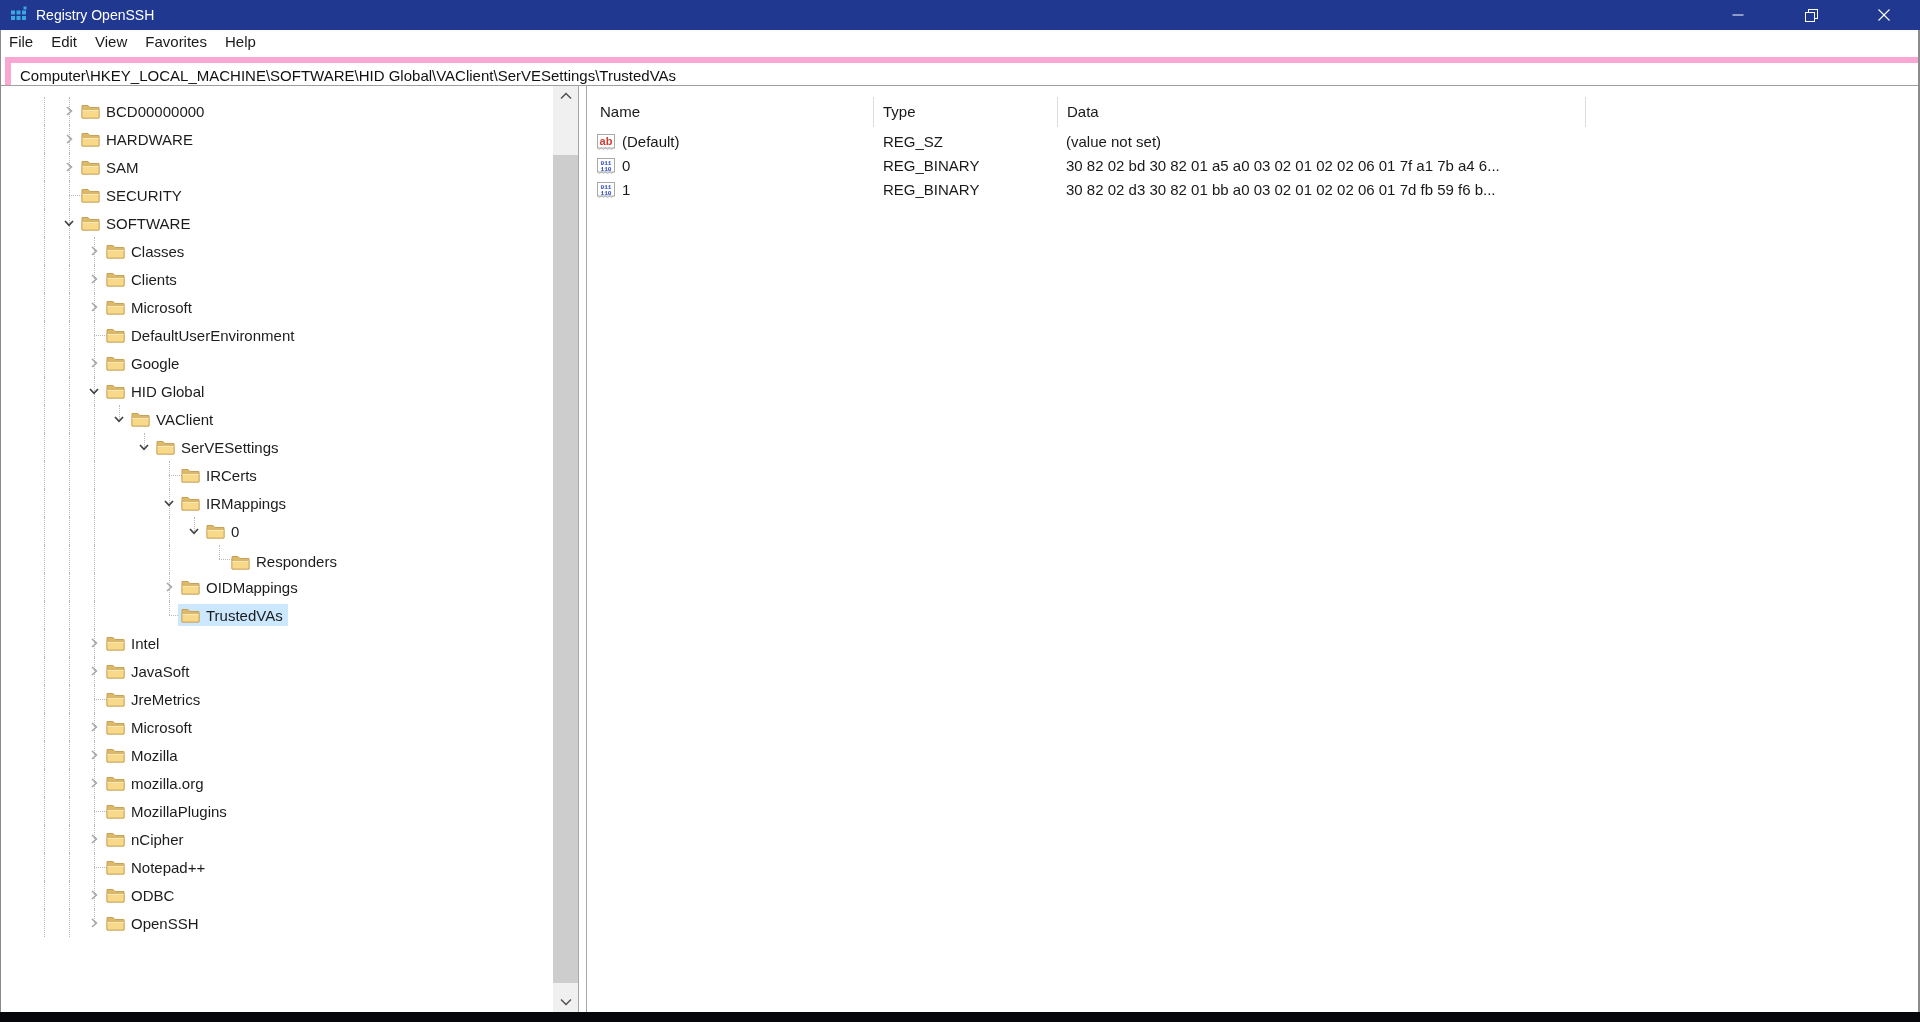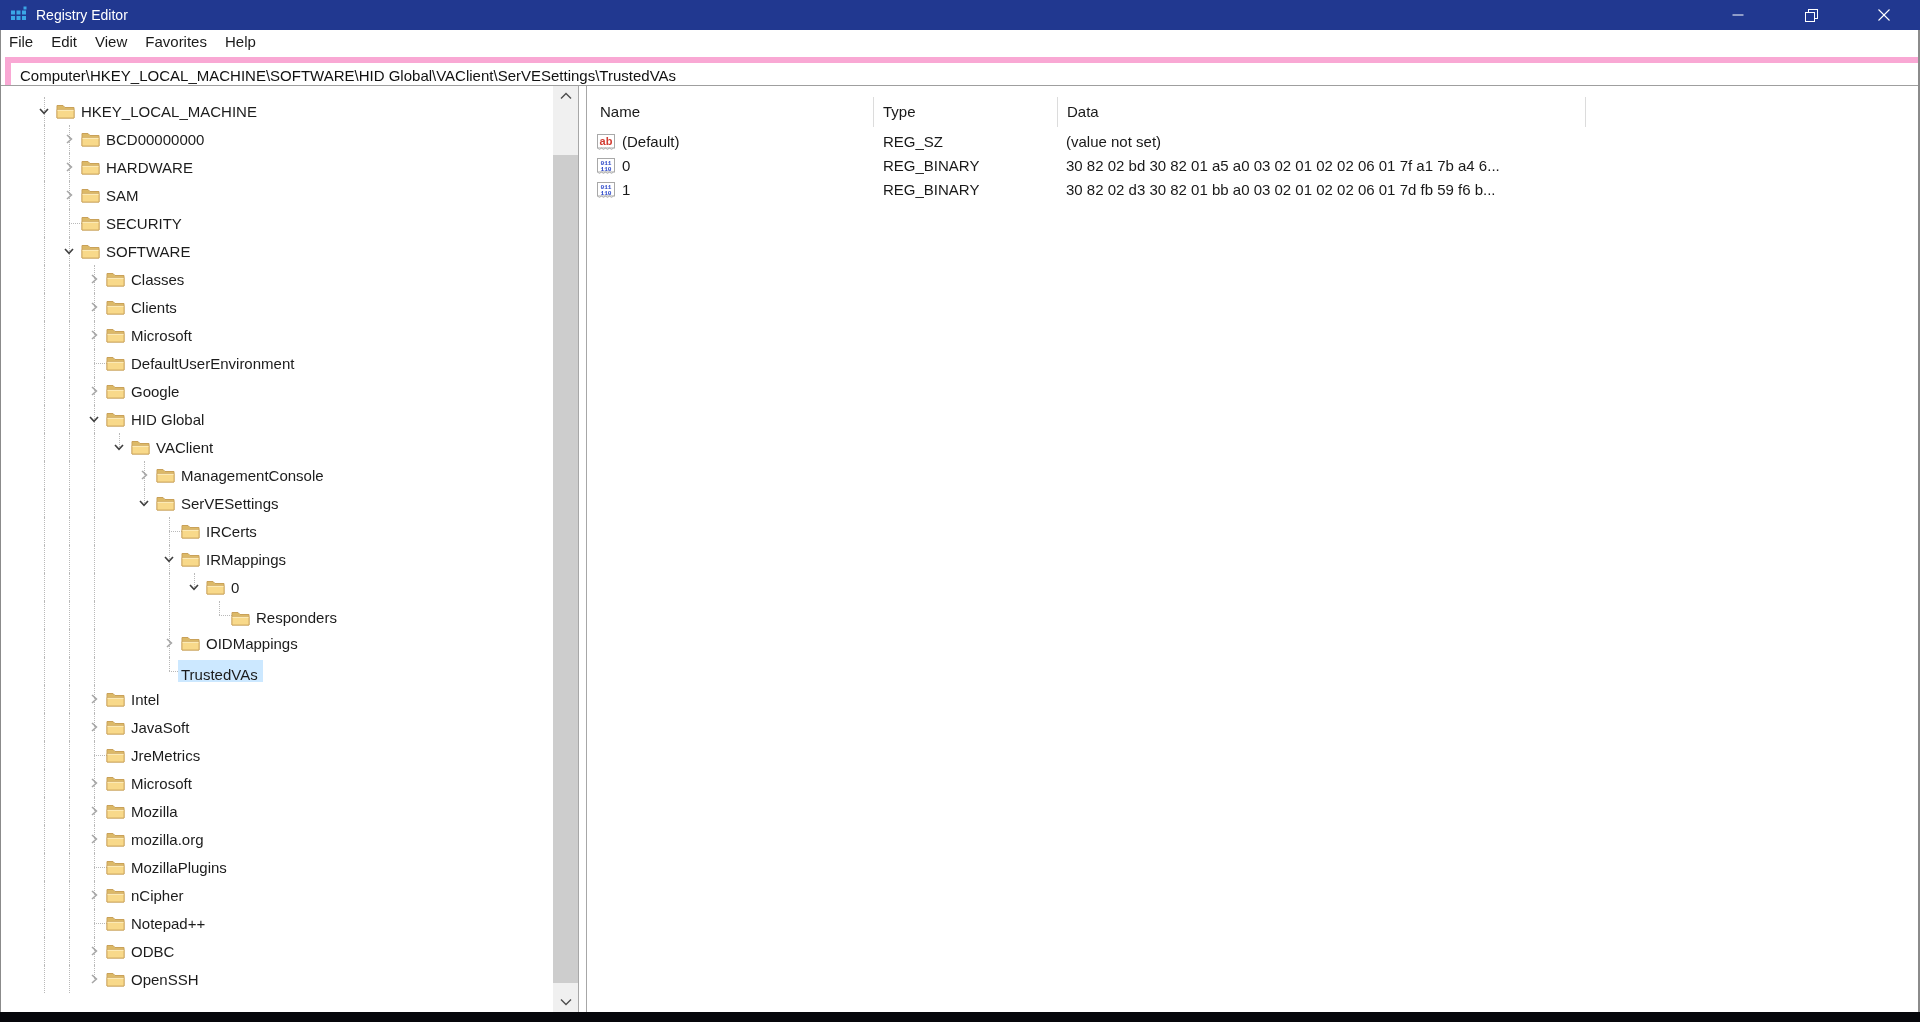--- a/index.html
+++ b/index.html
@@ -60,21 +60,21 @@
         <rect x="13.5" y="0.5" width="3" height="3"></rect>
         <rect x="1" y="4.5" width="4" height="4"></rect>
           <rect x="6.5" y="4.5" width="4" height="4"></rect>
           <rect x="12" y="4.5" width="4" height="4"></rect>
         <rect x="1" y="10" width="4" height="4"></rect>
           <rect x="6.5" y="10" width="4" height="4"></rect>
           <rect x="12" y="10" width="4" height="4"></rect>
       </g>
     </svg>
   </span>
-  <span class="apptitle">Registry Editor</span>
+  <span class="apptitle">Registry OpenSSH</span>
   <span class="winbtn" style="left:1709px">
     <svg width="12" height="12" viewBox="0 0 12 12">
         <line x1="0.5" y1="6" x2="11.5" y2="6" stroke="#fff" stroke-width="1"></line>
       </svg>
   </span>
   <span class="winbtn" style="left:1782px">
     <svg width="13" height="13" viewBox="0 0 13 13" fill="none" stroke="#fff" stroke-width="1">
       <rect x="3.5" y="0.5" width="9" height="9"></rect>
         <rect x="0.5" y="3.5" width="9" height="9" fill="#213890"></rect>
     </svg>
@@ -97,34 +97,20 @@
 
 <div class="addrbar">Computer\HKEY_LOCAL_MACHINE\SOFTWARE\HID Global\VAClient\SerVESettings\TrustedVAs</div>
 
 <div class="mainborder"></div>
 <div class="edge-l"></div>
 <div class="edge-r"></div>
 
 <div class="treepane">
   <div class="treeflow" id="treeflow">
       <div class="trow">
-        <i class="vg" style="left: 43px;"></i>
-        <span class="chev" style="left: 36px;"><svg width="14" height="14" viewBox="0 0 14 14" fill="none" stroke="#3f3f3f" stroke-width="1.6">
-            <polyline points="3,5 7,9.4 11,5"></polyline>
-          </svg></span>
-        <span class="node" style="left: 52px;">
-          <svg width="19" height="15" viewBox="0 0 19 15">
-            <path d="M1,1.5 L7,1.5 L9,3.5 L18,3.5 L18,14 L1,14 Z" fill="#dcb967" stroke="#c9a159" stroke-width="1"></path>
-            <path d="M1,5.5 L18,5.5 L18,14 L1,14 Z" fill="#f8d98a" stroke="#c9a159" stroke-width="0.8"></path>
-            <line x1="1.5" y1="6.3" x2="17.5" y2="6.3" stroke="#fdeec0" stroke-width="1"></line>
-          </svg>
-          <span>HKEY_LOCAL_MACHINE</span>
-        </span>
-      </div>
-      <div class="trow">
         <i class="vg" style="left: 68px;"></i>
         <i class="vg" style="left: 43px;"></i>
         <span class="chev" style="left: 61px;"><svg width="14" height="14" viewBox="0 0 14 14" fill="none" stroke="#a6a6a6" stroke-width="1.6">
             <polyline points="5,3 9.4,7 5,11"></polyline>
           </svg></span>
         <span class="node" style="left: 77px;">
           <svg width="19" height="15" viewBox="0 0 19 15">
             <path d="M1,1.5 L7,1.5 L9,3.5 L18,3.5 L18,14 L1,14 Z" fill="#dcb967" stroke="#c9a159" stroke-width="1"></path>
             <path d="M1,5.5 L18,5.5 L18,14 L1,14 Z" fill="#f8d98a" stroke="#c9a159" stroke-width="0.8"></path>
             <line x1="1.5" y1="6.3" x2="17.5" y2="6.3" stroke="#fdeec0" stroke-width="1"></line>
@@ -296,37 +282,20 @@
           <svg width="19" height="15" viewBox="0 0 19 15">
             <path d="M1,1.5 L7,1.5 L9,3.5 L18,3.5 L18,14 L1,14 Z" fill="#dcb967" stroke="#c9a159" stroke-width="1"></path>
             <path d="M1,5.5 L18,5.5 L18,14 L1,14 Z" fill="#f8d98a" stroke="#c9a159" stroke-width="0.8"></path>
             <line x1="1.5" y1="6.3" x2="17.5" y2="6.3" stroke="#fdeec0" stroke-width="1"></line>
           </svg>
           <span>VAClient</span>
         </span>
       </div>
       <div class="trow">
         <i class="vg" style="left: 93px;"></i>
-        <i class="vg" style="left: 143px;"></i>
-        <i class="vg" style="left: 43px;"></i>
-        <i class="vg" style="left: 68px;"></i>
-        <span class="chev" style="left: 136px;"><svg width="14" height="14" viewBox="0 0 14 14" fill="none" stroke="#a6a6a6" stroke-width="1.6">
-            <polyline points="5,3 9.4,7 5,11"></polyline>
-          </svg></span>
-        <span class="node" style="left: 152px;">
-          <svg width="19" height="15" viewBox="0 0 19 15">
-            <path d="M1,1.5 L7,1.5 L9,3.5 L18,3.5 L18,14 L1,14 Z" fill="#dcb967" stroke="#c9a159" stroke-width="1"></path>
-            <path d="M1,5.5 L18,5.5 L18,14 L1,14 Z" fill="#f8d98a" stroke="#c9a159" stroke-width="0.8"></path>
-            <line x1="1.5" y1="6.3" x2="17.5" y2="6.3" stroke="#fdeec0" stroke-width="1"></line>
-          </svg>
-          <span>ManagementConsole</span>
-        </span>
-      </div>
-      <div class="trow">
-        <i class="vg" style="left: 93px;"></i>
         <i class="vg" style="left: 43px;"></i>
         <i class="vg" style="left: 68px;"></i>
         <i class="vg half" style="left: 143px;"></i>
         <span class="chev" style="left: 136px;"><svg width="14" height="14" viewBox="0 0 14 14" fill="none" stroke="#3f3f3f" stroke-width="1.6">
             <polyline points="3,5 7,9.4 11,5"></polyline>
           </svg></span>
         <span class="node" style="left: 152px;">
           <svg width="19" height="15" viewBox="0 0 19 15">
             <path d="M1,1.5 L7,1.5 L9,3.5 L18,3.5 L18,14 L1,14 Z" fill="#dcb967" stroke="#c9a159" stroke-width="1"></path>
             <path d="M1,5.5 L18,5.5 L18,14 L1,14 Z" fill="#f8d98a" stroke="#c9a159" stroke-width="0.8"></path>
@@ -417,21 +386,21 @@
           </svg>
           <span>OIDMappings</span>
         </span>
       </div>
       <div class="trow">
         <i class="vg" style="left: 93px;"></i>
         <i class="vg" style="left: 43px;"></i>
         <i class="vg" style="left: 68px;"></i>
         <i class="vg half" style="left: 168px;"></i>
         <i class="hg" style="left: 168px;"></i>
-        <span class="node sel" style="left: 177px; flex-direction: column;">
+        <span class="node sel" style="left: 177px;">
           <svg width="19" height="15" viewBox="0 0 19 15">
             <path d="M1,1.5 L7,1.5 L9,3.5 L18,3.5 L18,14 L1,14 Z" fill="#dcb967" stroke="#c9a159" stroke-width="1"></path>
             <path d="M1,5.5 L18,5.5 L18,14 L1,14 Z" fill="#f8d98a" stroke="#c9a159" stroke-width="0.8"></path>
             <line x1="1.5" y1="6.3" x2="17.5" y2="6.3" stroke="#fdeec0" stroke-width="1"></line>
           </svg>
           <span>TrustedVAs</span>
         </span>
       </div>
       <div class="trow">
         <i class="vg" style="left: 93px;"></i>

